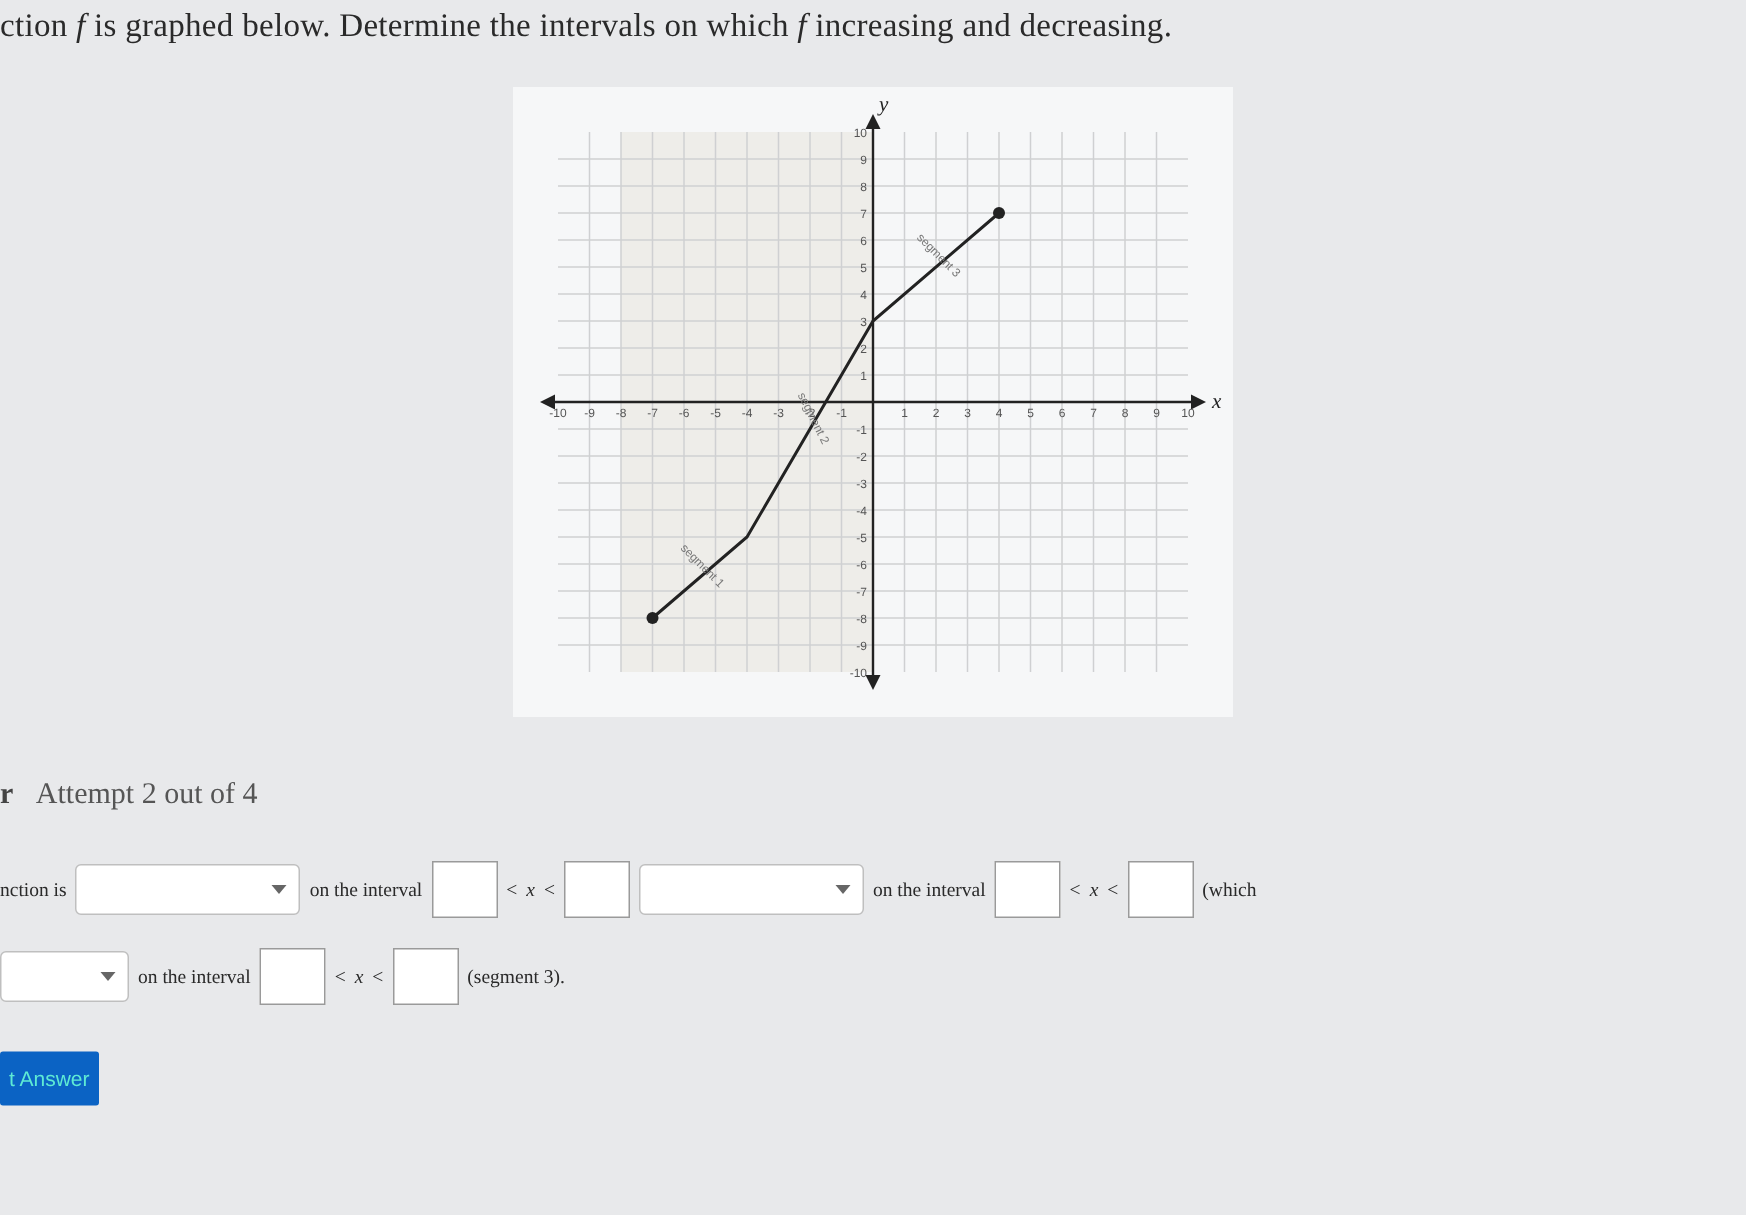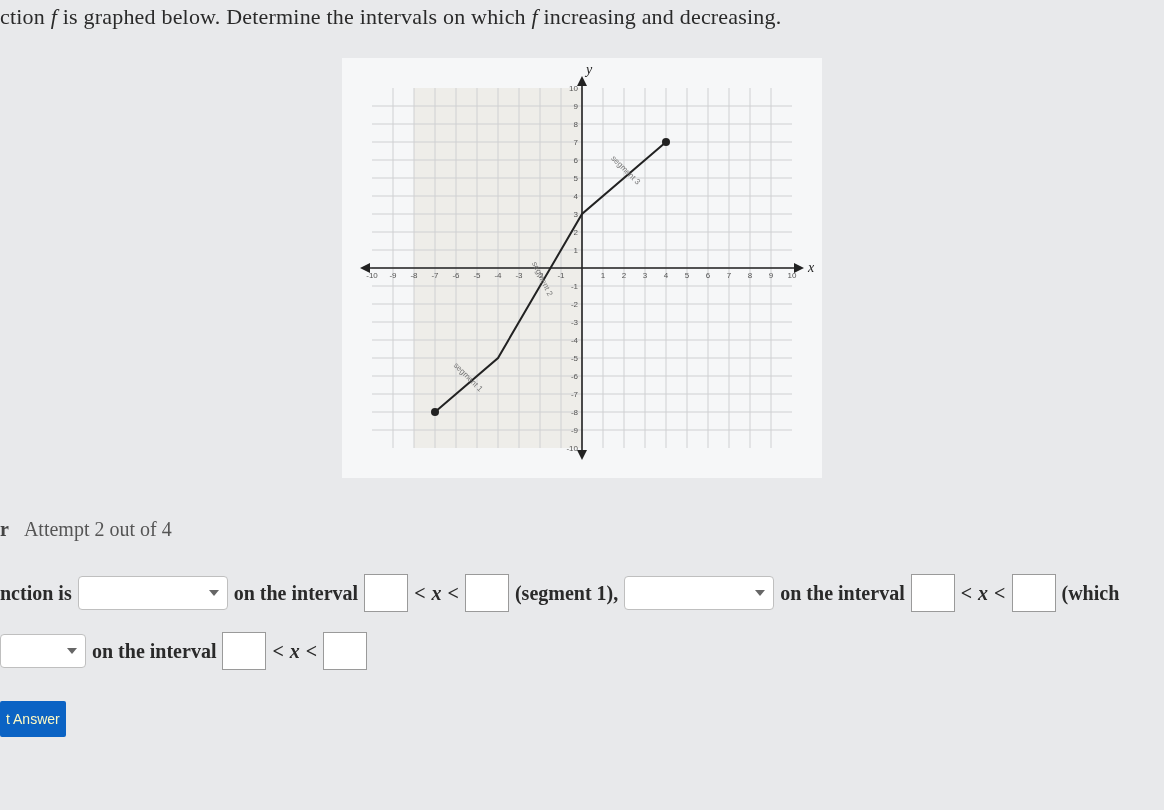--- a/index.html
+++ b/index.html
@@ -28,23 +28,22 @@
   }
   svg.graph { background: #f6f7f8; }
   .attempt {
     font-size: 20px;
     color: #555;
     padding: 30px 0 0 0;
   }
   .attempt b { font-weight: 600; color:#444; }
   .answer-rows {
     padding: 26px 0 0 0;
-    font-size: 20px;
+    font-size: 13px;
     line-height: 52px;
-    font-weight: bold;
   }
   .answer-rows > div {
     display: flex;
     align-items: center;
     flex-wrap: nowrap;
     gap: 6px;
     white-space: nowrap;
     margin-bottom: 6px;
   }
   .sel {
@@ -71,21 +70,21 @@
   .numbox {
     display:inline-block;
     width: 44px; height: 38px;
     border: 1px solid #9a9a9a;
     background: #fff;
   }
   .mx { font-style: italic; font-family:'Times New Roman', serif; }
   .btn {
     display:inline-block;
     background: #0b63c4;
-    color: #fef9c3;
+    color: #5eead4;
     font-family: Arial, sans-serif;
     font-size: 14px;
     padding: 10px 6px;
     border-radius: 2px;
     cursor: pointer;
     margin-top: 18px;
   }
   .axis-tick { font: 8px Arial, sans-serif; fill:#555; }
   .axis-label { font: italic 14px 'Times New Roman', serif; fill:#222; }
   .seg-label { font: 8px Arial, sans-serif; fill:#777; }
@@ -217,21 +216,20 @@
     <span>nction is</span>
     <span class="sel">
         <span class="chev"></span>
       </span>
     <span>on the interval</span>
     <span class="numbox"></span>
     <span>&lt;</span>
     <span class="mx">x</span>
     <span>&lt;</span>
     <span class="numbox"></span>
-    <span>(segment 1),</span>
     <span class="sel">
         <span class="chev"></span>
       </span>
     <span>on the interval</span>
     <span class="numbox"></span>
     <span>&lt;</span>
     <span class="mx">x</span>
     <span>&lt;</span>
     <span class="numbox"></span>
     <span>(which</span>
@@ -239,20 +237,21 @@
   <div>
     <span class="sel small">
         <span class="chev"></span>
       </span>
     <span>on the interval</span>
     <span class="numbox"></span>
     <span>&lt;</span>
     <span class="mx">x</span>
     <span>&lt;</span>
     <span class="numbox"></span>
+    <span>(segment 3).</span>
   </div>
 </div>
 
 <div class="btn">
   <span>t Answer</span>
 </div>
 
 
 
 

